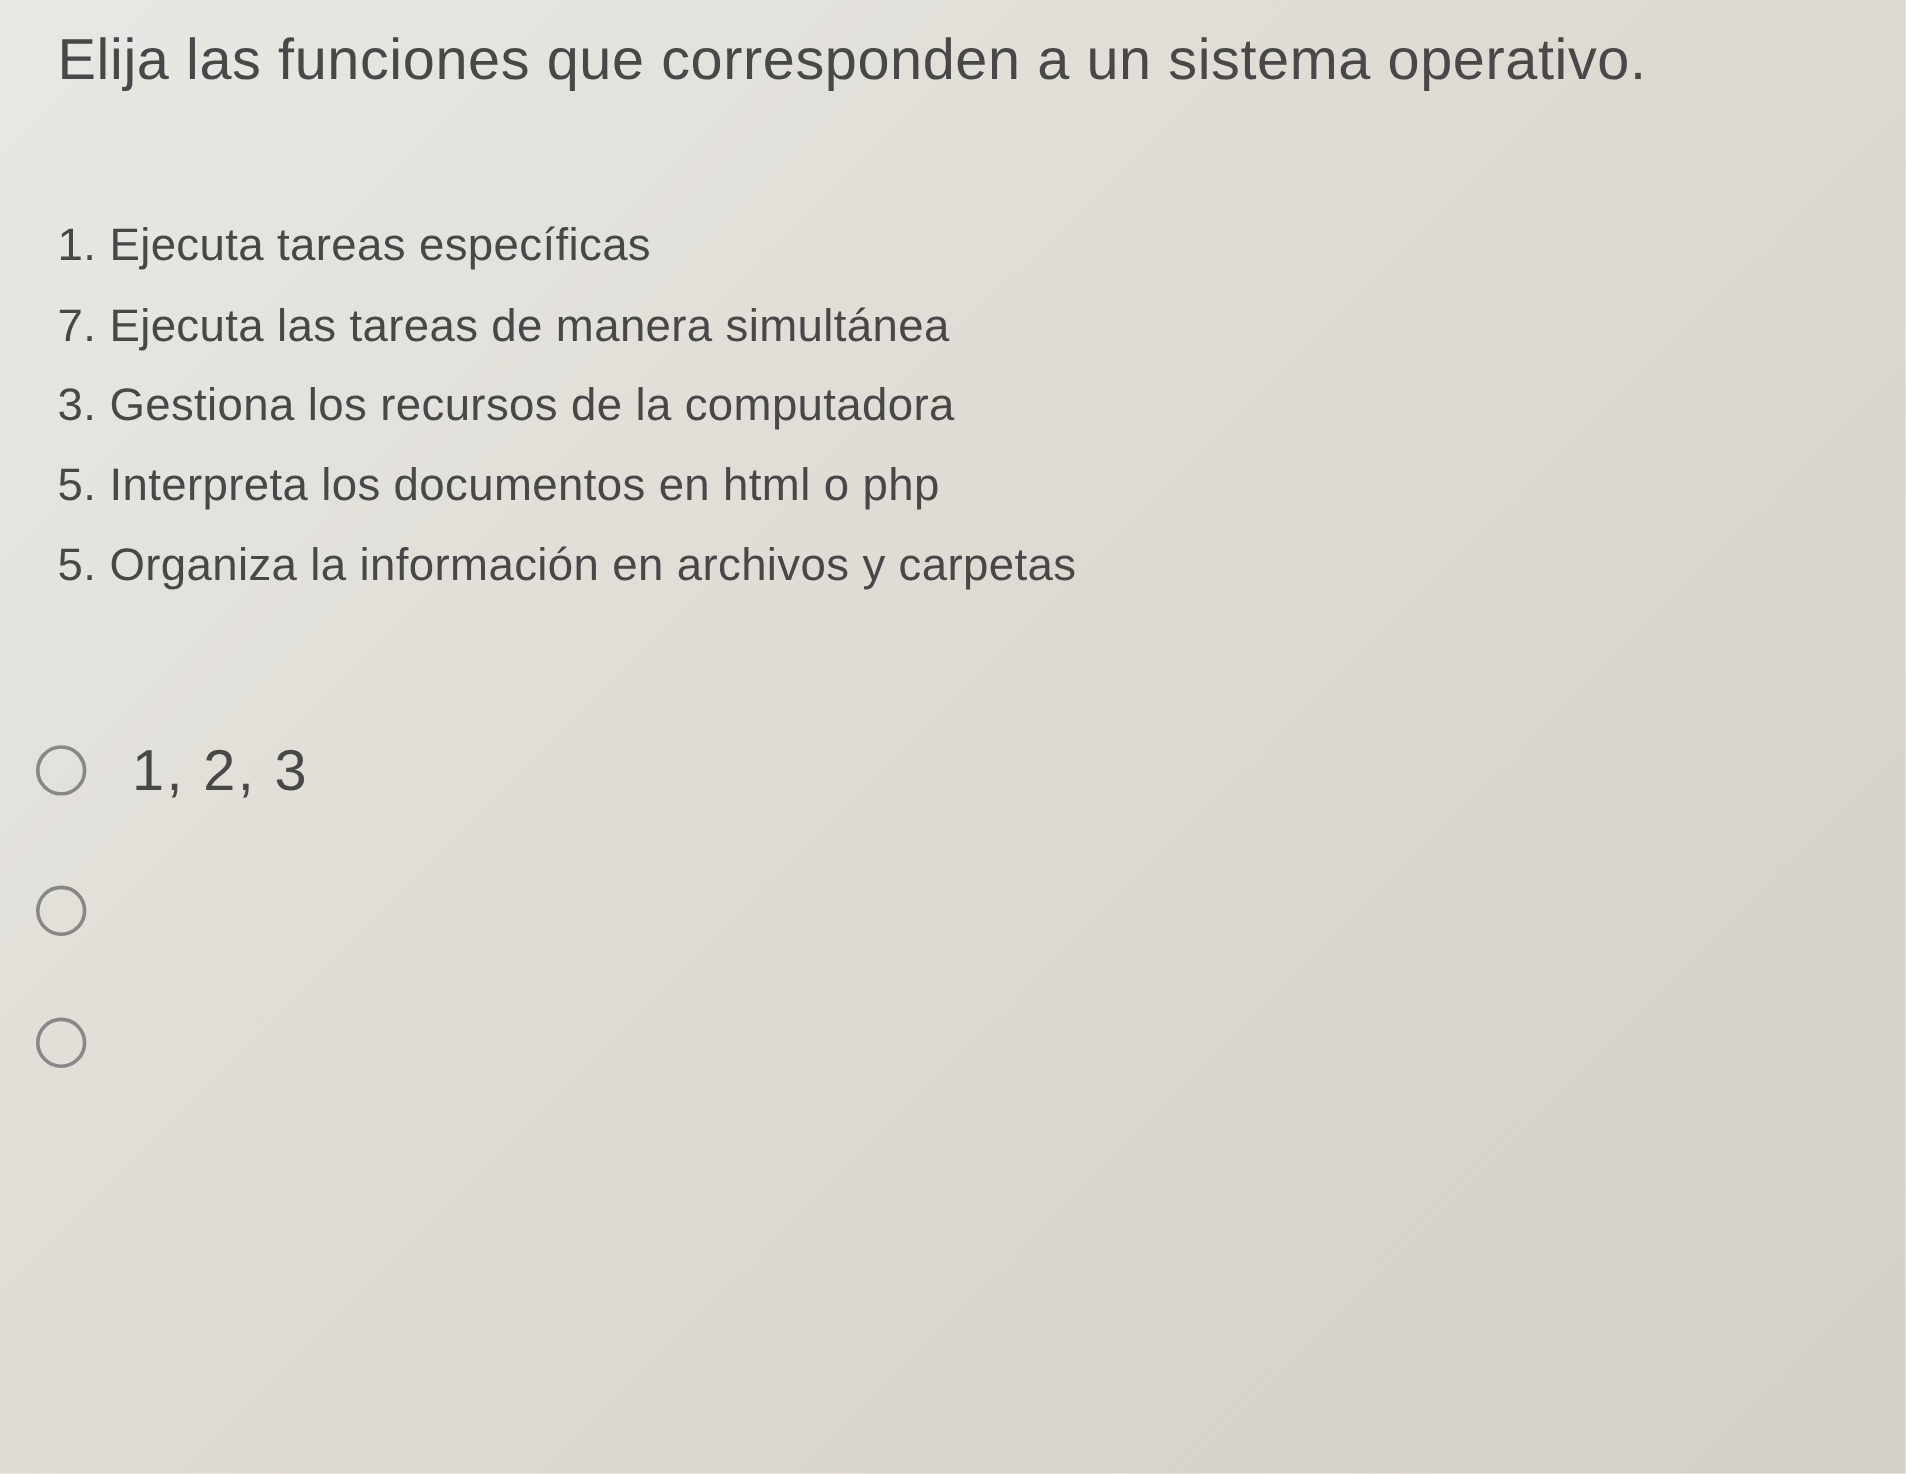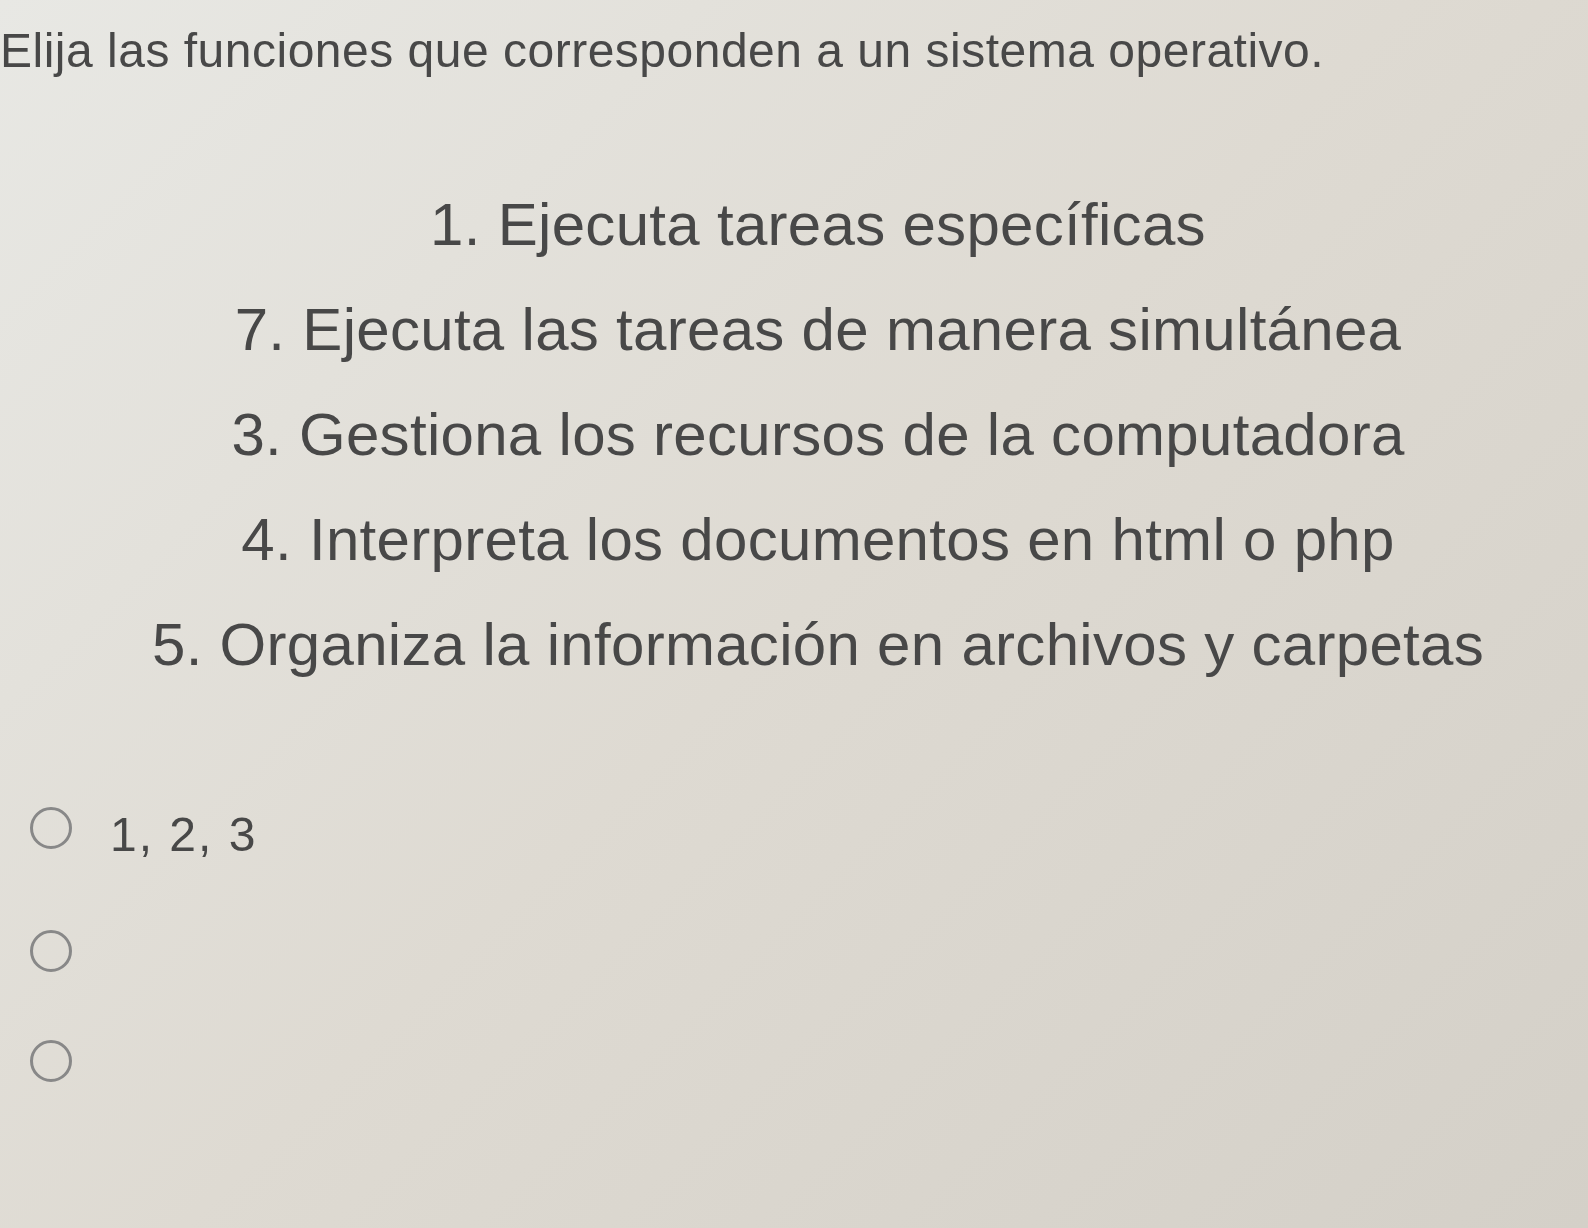--- a/index.html
+++ b/index.html
@@ -14,37 +14,38 @@
       min-height: 100vh;
       color: #3a3a3a;
     }
     .question-prompt {
       font-size: 48px;
       color: #484848;
       margin-bottom: 90px;
       padding-left: 0;
       letter-spacing: 0.5px;
       line-height: 1.3;
+      margin-left: 48px;
     }
     .statements {
       padding-left: 48px;
       margin-bottom: 110px;
     }
     .statement {
-      font-size: 60px;
+      font-size: 38px;
       color: #484848;
       line-height: 1.75;
       letter-spacing: 0.3px;
-      text-align: center;
     }
     .options {
       padding-left: 30px;
     }
     .option {
       display: flex;
+      align-items: center;
       margin-bottom: 68px;
     }
     .radio {
       width: 42px;
       height: 42px;
       border: 3px solid #888888;
       border-radius: 50%;
       margin-right: 38px;
       background: transparent;
       flex-shrink: 0;
@@ -57,21 +58,21 @@
   </style>
 </head>
 <body>
 
 <div class="question-prompt">Elija las funciones que corresponden a un sistema operativo.</div>
 
 <div class="statements">
   <div class="statement">1. Ejecuta tareas específicas</div>
   <div class="statement">7. Ejecuta las tareas de manera simultánea</div>
   <div class="statement">3. Gestiona los recursos de la computadora</div>
-  <div class="statement">4. Interpreta los documentos en html o php</div>
+  <div class="statement">5. Interpreta los documentos en html o php</div>
   <div class="statement">5. Organiza la información en archivos y carpetas</div>
 </div>
 
 <div class="options">
   <div class="option">
     <div class="radio"></div>
     <span class="option-label">1, 2, 3</span>
   </div>
   <div class="option">
     <div class="radio"></div>

